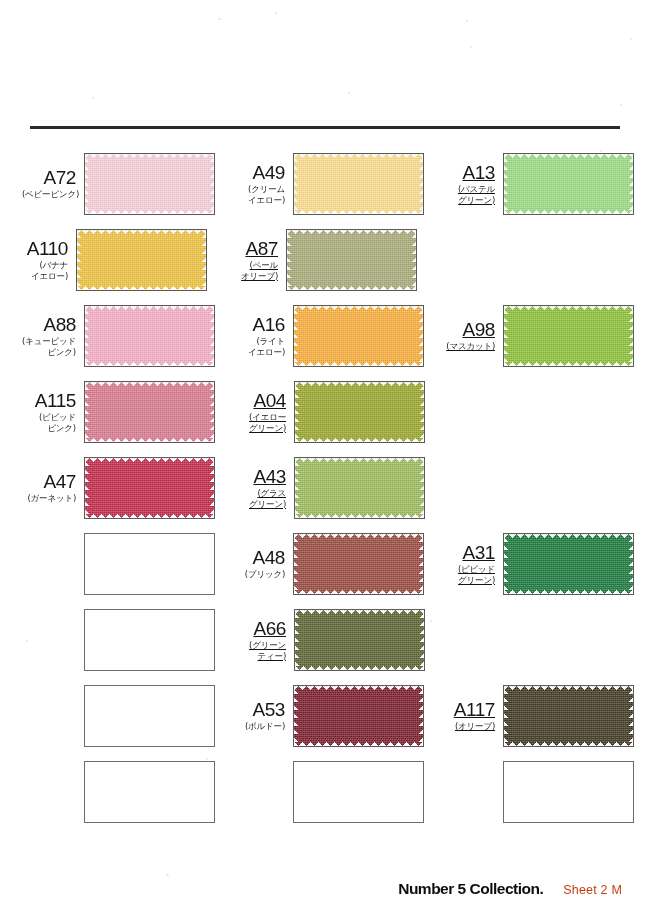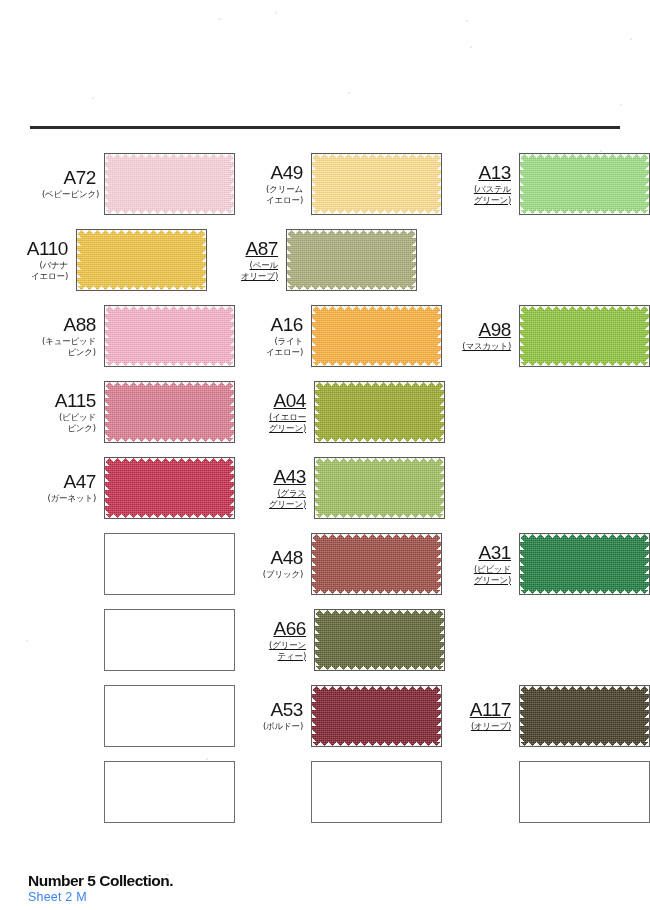--- a/index.html
+++ b/index.html
@@ -43,21 +43,21 @@
   }
   .grid-row {
     display: flex;
     height: 76px;
   }
   .cell {
     width: 195px;
     display: flex;
     align-items: center;
   }
-  .cell.col-1 { padding-left: 22px; width: 195px; margin-left: 20px; }
+  .cell.col-1 { padding-left: 22px; width: 195px; }
   .cell.col-2 { padding-left: 14px; width: 195px; }
   .cell.col-3 { padding-left: 15px; width: 200px; text-decoration: underline; }
 
   .cell-label {
     width: 62px;
     flex: 0 0 62px;
     text-align: right;
     padding-right: 8px;
     box-sizing: border-box;
   }
@@ -142,32 +142,31 @@
     position: absolute;
     left: 0;
     top: 880px;
     width: 650px;
     height: 24px;
     display: flex;
     align-items: baseline;
     justify-content: flex-end;
     padding-right: 28px;
     box-sizing: border-box;
-    flex-direction: column;
   }
   #brand {
     font-size: 15.5px;
     font-weight: bold;
     letter-spacing: -0.5px;
     color: #0e0e0e;
   }
   #sheet-label {
     font-size: 12.5px;
-    color: #3b82f6;
-    margin-left: 28px;
+    color: #c2410c;
+    margin-left: 20px;
     letter-spacing: .2px;
   }
 </style>
 </head>
 <body>
 
 <div id="page-speckles">
     <div class="speck" style="left: 218px; top: 18px; width: 3px; height: 2px;"></div>
     <div class="speck" style="left: 275px; top: 12px; width: 2px; height: 2px;"></div>
     <div class="speck" style="left: 466px; top: 20px; width: 2px; height: 2px;"></div>

